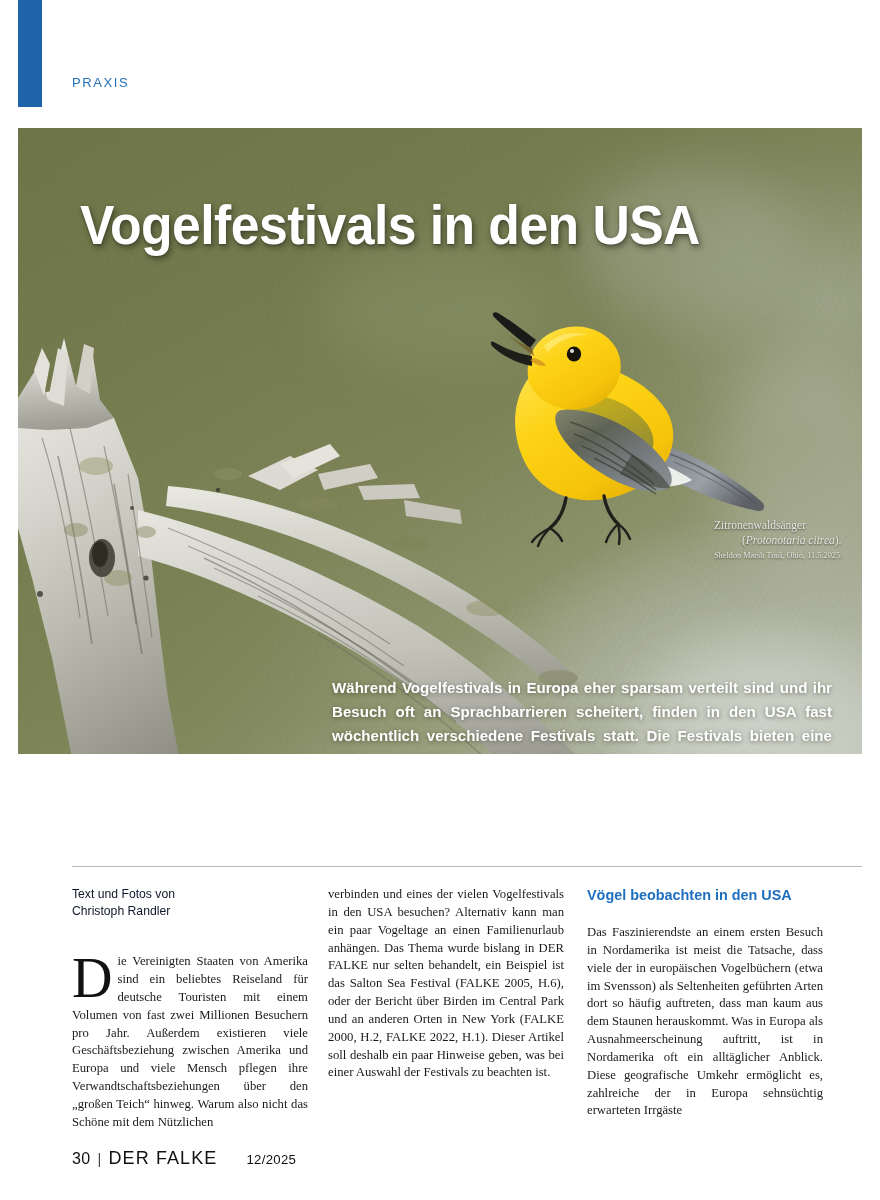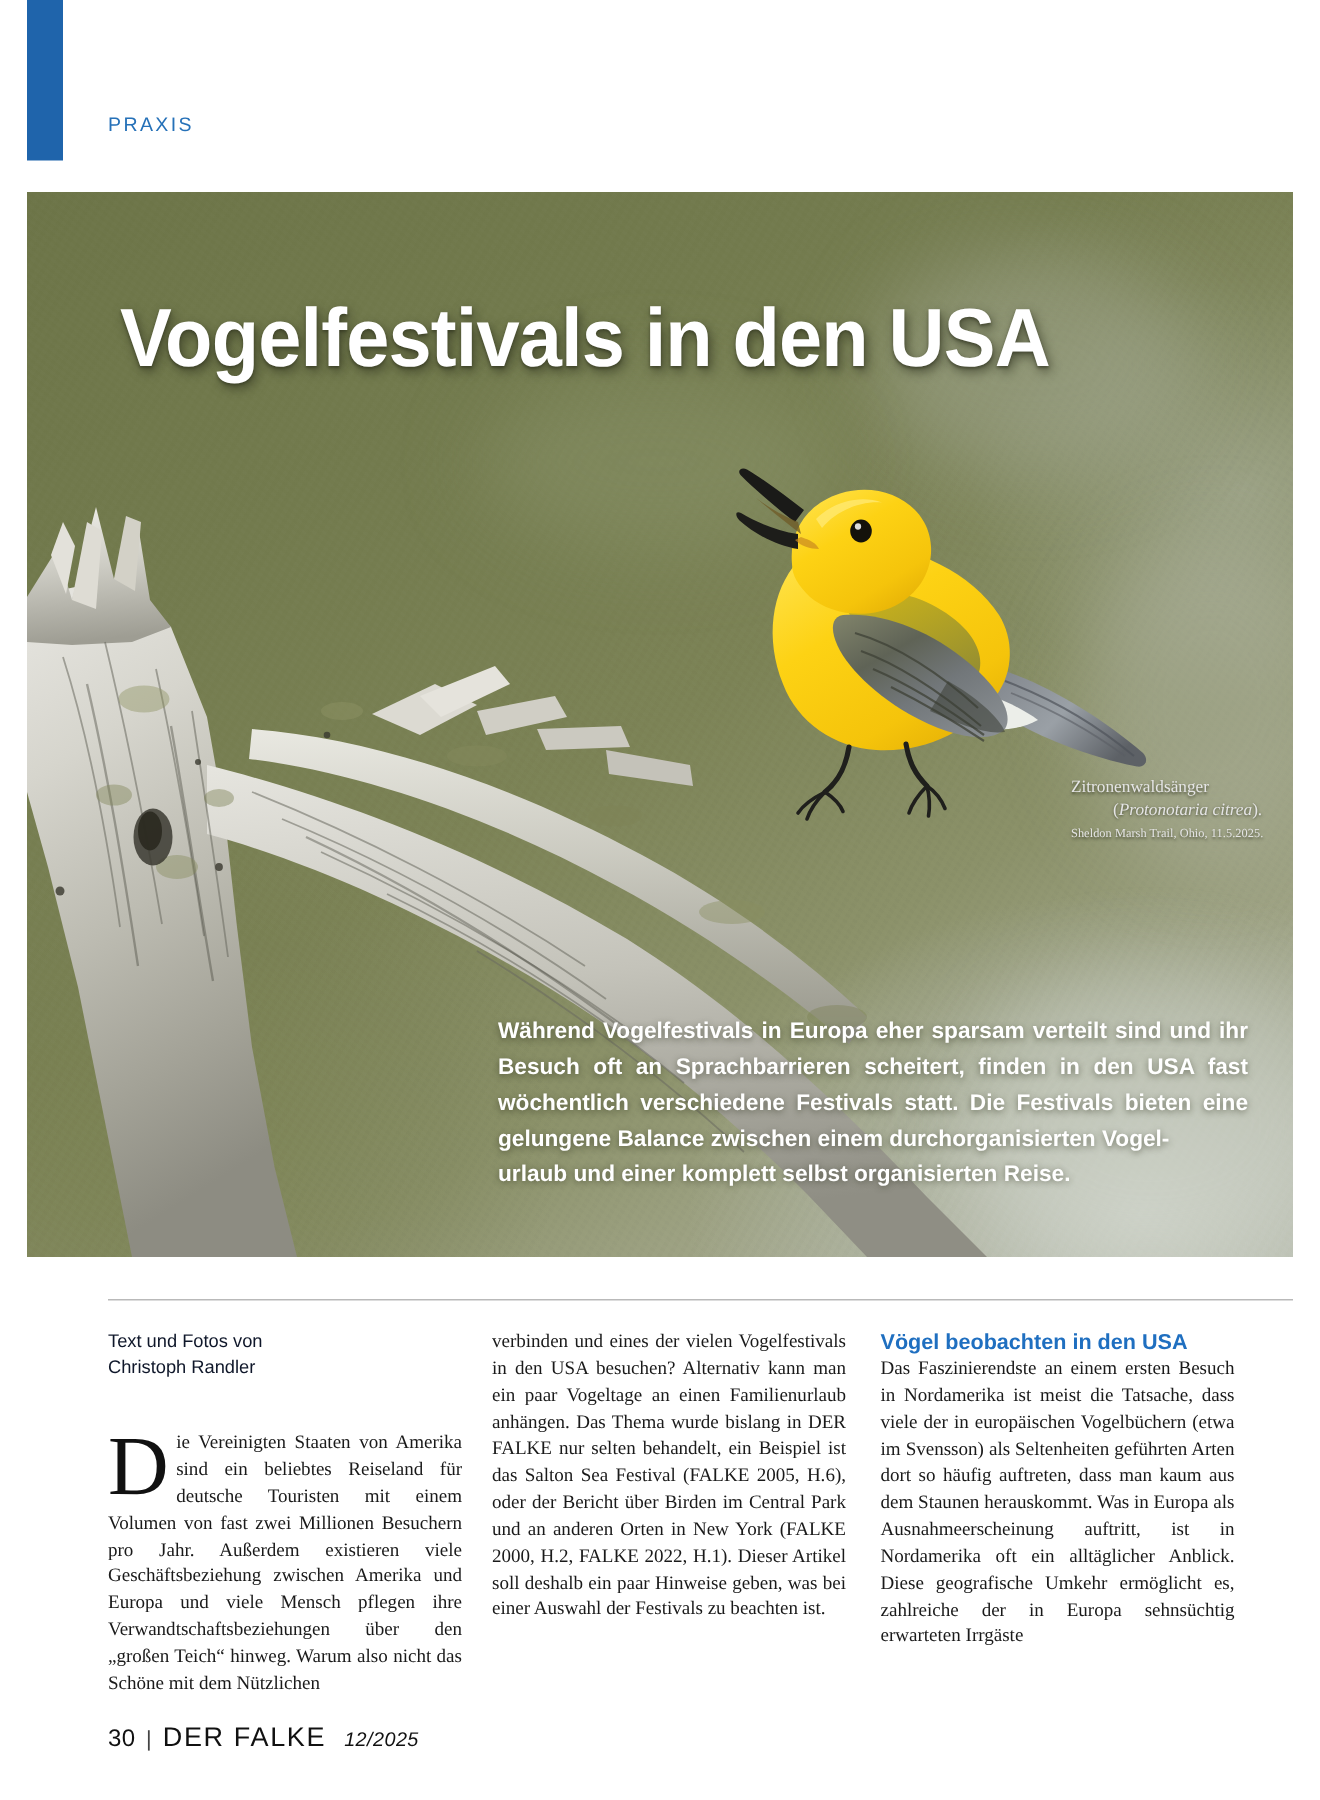--- a/index.html
+++ b/index.html
@@ -47,21 +47,21 @@
     white-space: nowrap;
     margin-top: 37px;
   }
 
   
   .hero {
     position: absolute;
     left: 18px;
     top: 128px;
     width: 844px;
-    height: 710px;
+    height: 626px;
     overflow: hidden;
     background: #6f7749;
   }
 
   .hero-bg {
     position: absolute;
     inset: 0;
     background:
       radial-gradient(ellipse 420px 300px at 88% 96%, rgba(205,210,200,0.92) 0%, rgba(180,186,172,0.55) 40%, rgba(150,158,130,0.0) 72%),
       radial-gradient(ellipse 330px 260px at 96% 28%, rgba(178,184,168,0.55) 0%, rgba(150,158,125,0.18) 55%, rgba(120,128,80,0) 80%),
@@ -231,38 +231,39 @@
   }
 
   .col p { text-align: justify; }
 
   .subhead {
     font-family: "Liberation Sans", sans-serif;
     font-weight: 700;
     font-size: 14.4px;
     line-height: 1.25;
     color: #1f6fc0;
+    margin-bottom: 20px;
     text-align: left;
   }
 
   
   .footer {
     position: absolute;
     left: 72px;
     top: 1148px;
     font-family: "Liberation Sans", sans-serif;
     font-size: 14.5px;
     color: #111111;
     letter-spacing: 0.3px;
     white-space: nowrap;
   }
   .footer .pg { font-size: 16px; }
   .footer .sep { margin: 0 7px; color: #444; }
   .footer .mag { letter-spacing: 1.1px; font-size: 18px; }
-  .footer .iss { margin-left: 12px; font-size: 13.2px; font-style: italic; }
+  .footer .iss { margin-left: 29px; font-size: 13.2px; }
 </style>
 </head>
 <body>
 
 <div class="page">
 
   <div class="rubric-bar"></div>
   <div class="rubric-label">PRAXIS</div>
 
   <div class="hero">

